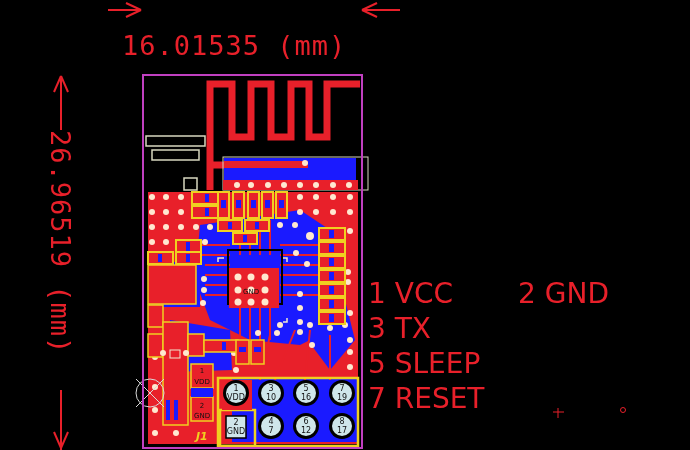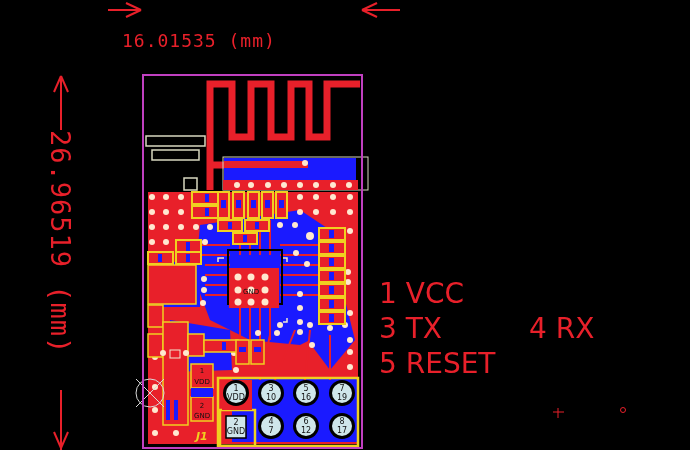--- a/index.html
+++ b/index.html
@@ -1,21 +1,21 @@
 <!DOCTYPE html>
 <html><head>
 <meta charset="utf-8">
 <style>
   html, body { margin:0; padding:0; background:#000; }
   body { width:690px; height:450px; position:relative; overflow:hidden; font-family:"DejaVu Sans Mono", monospace; }
   .abs { position:absolute; }
   .red-txt { color:#e8202a; }
-  .dim-h { left:122px; top:30px; font-size:18px; letter-spacing:1px; }
+  .dim-h { left:122px; top:30px; font-size:27px; letter-spacing:1px; }
   .pin-labels { left:368px; top:276px; font-family:"DejaVu Sans", sans-serif; font-size:28px; line-height:35px; color:#e8202a; }
-  .pin-row { display:flex; height:35px;margin-left:11px; }
+  .pin-row { display:flex; height:35px; }
   .pin-cell { width:150px; white-space:nowrap; }
   svg text { font-family:"DejaVu Sans", sans-serif; }
 </style>
 </head>
 <body>
 
 <svg class="abs" style="left:0;top:0" width="690" height="450">
 
   <g stroke="#e8202a" stroke-width="2" fill="none">
     <line x1="108" y1="10" x2="140" y2="10"></line>
@@ -331,23 +331,24 @@
 </svg>
 
 <div class="abs red-txt dim-h">16.01535 (mm)</div>
 <div class="abs red-txt" style="left:76px; top:130px; transform-origin:0 0; transform:rotate(90deg); font-size:27px; letter-spacing:1px; white-space:nowrap;">
   <span>26.96519 (mm)</span>
 </div>
 
 <div class="abs pin-labels">
   <div class="pin-row">
     <div class="pin-cell"><span>1</span> <span>VCC</span></div>
+    <div class="pin-cell"><span>2</span> <span>GND</span></div>
   </div>
   <div class="pin-row">
     <div class="pin-cell"><span>3</span> <span>TX</span></div>
-    <div class="pin-cell"><span>4</span> <span>RX</span></div>
   </div>
   <div class="pin-row">
-    <div class="pin-cell"><span>5</span> <span>RESET</span></div>
+    <div class="pin-cell"><span>5</span> <span>SLEEP</span></div>
   </div>
   <div class="pin-row">
+    <div class="pin-cell"><span>7</span> <span>RESET</span></div>
   </div>
 </div>
 
 </body></html>

